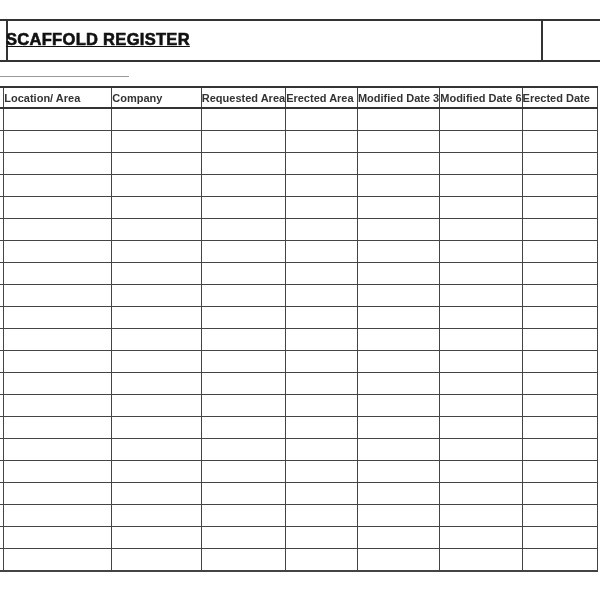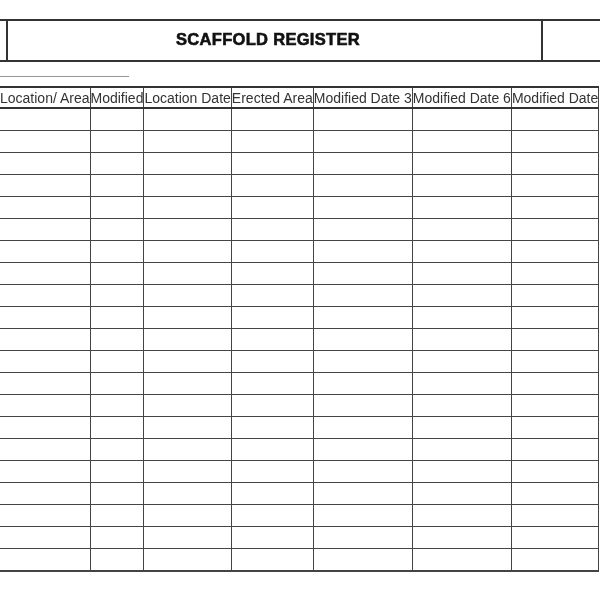--- a/index.html
+++ b/index.html
@@ -7,33 +7,33 @@
     width: 600px; height: 600px; overflow: hidden; background: #ffffff;
     position: relative; font-family: "Liberation Sans", sans-serif; color: #222;
   }
   .title-box {
     position: absolute; left: -2px; top: 19px; width: 620px; height: 43px;
     border-top: 2px solid #333; border-bottom: 2px solid #333; box-sizing: border-box;
   }
   .title-vline-left { position: absolute; left: 6px; top: 19px; width: 2px; height: 43px; background: #333; }
   .title-vline-right { position: absolute; left: 541px; top: 19px; width: 2px; height: 43px; background: #333; }
   .title-text {
-    position: absolute; left: 6px; width: 524px; top: 30px; text-align: center;
+    position: absolute; left: 6px; width: 524px; top: 30px; 
     font-family: "Liberation Sans", sans-serif; font-weight: 900; font-size: 16.5px;
-    letter-spacing: 0.3px; color: #111; -webkit-text-stroke: 0.6px #111;
+    letter-spacing: 0.3px; color: #111; text-decoration: underline; -webkit-text-stroke: 0.6px #111;
   }
   .underline-field { position: absolute; left: 0; top: 76px; width: 129px; height: 1px; background: #999; }
   .register-table {
     position: absolute; left: -2px; top: 86px; border-collapse: collapse; table-layout: fixed;
   }
   .register-table th, .register-table td {
     border: 1.5px solid #444; padding: 0; overflow: hidden; white-space: nowrap;
   }
   .register-table th {
-    height: 19px; font-weight: normal; font-size: 14px; color: #333; text-align: left;
+    height: 19px; font-weight: bold; font-size: 11px; color: #333; text-align: left;
     border-top: 2px solid #333; border-bottom: 2px solid #333;
   }
   .register-table td { height: 21px; }
   .register-table tr:last-child td { border-bottom: 2px solid #444; }
 </style>
 </head>
 <body>
 
 <div class="title-box"></div>
 <div class="title-vline-left"></div>
@@ -49,26 +49,26 @@
       <col style="width: 73px;">
       <col style="width: 74px;">
       <col style="width: 73px;">
       <col style="width: 73px;">
       <col style="width: 80px;">
     </colgroup>
   <thead>
     <tr>
       <th></th>
       <th>Location/ Area</th>
-      <th>Modified</th>
-      <th>Location Date</th>
+      <th>Company</th>
+      <th>Requested Area</th>
       <th>Erected Area</th>
       <th>Modified Date 3</th>
       <th>Modified Date 6</th>
-      <th>Modified Date</th>
+      <th>Erected Date</th>
     </tr>
   </thead>
   <tbody id="rows">
       <tr>
         <td></td>
         <td></td>
         <td></td>
         <td></td>
         <td></td>
         <td></td>

